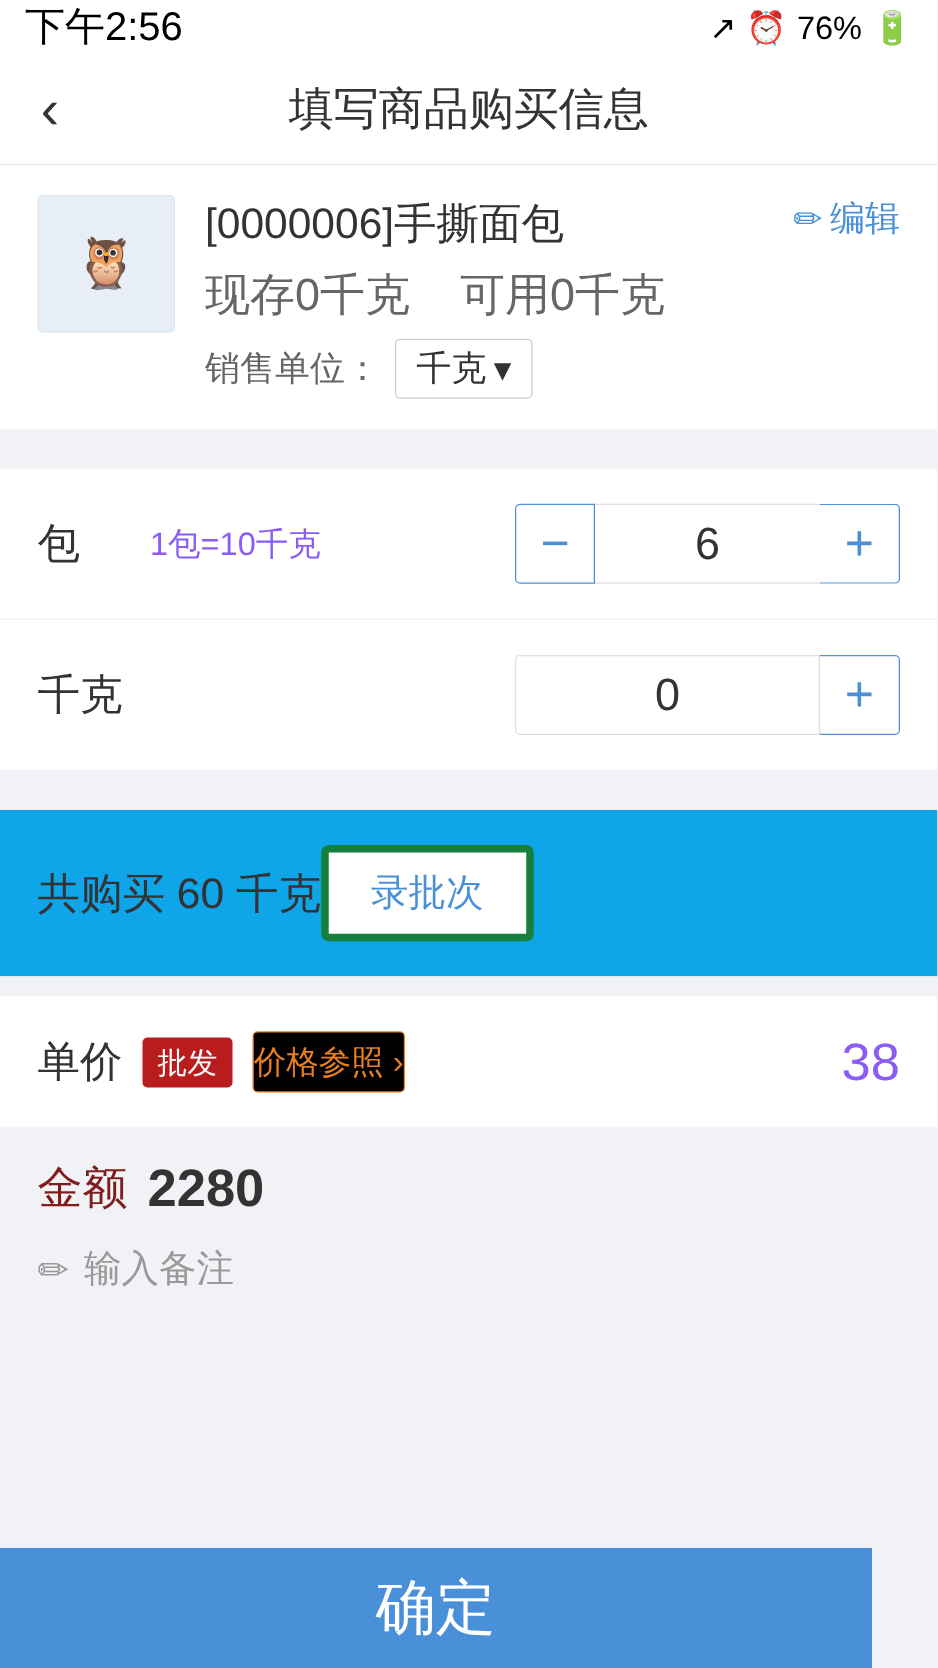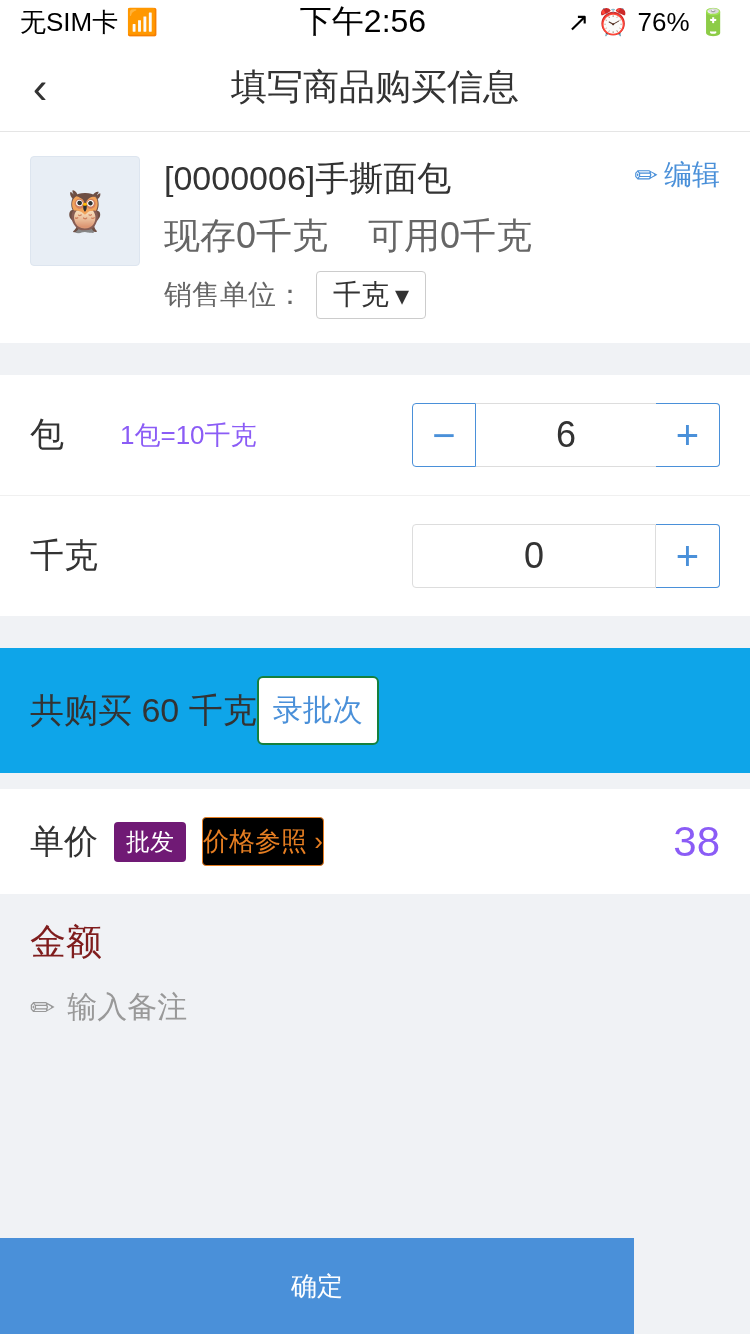--- a/index.html
+++ b/index.html
@@ -235,24 +235,24 @@
       align-items: center;
       padding: 28px 30px;
       margin-top: 16px;
       margin-bottom: 0;
     }
     .summary-text {
       font-size: 34px;
       color: #333;
     }
     .batch-btn {
-      border: 2px solid #15803d;
+      border: 6px solid #15803d;
       color: #4a90d9;
       background: #fff;
-      padding: 12px 14px;
+      padding: 12px 34px;
       font-size: 30px;
       border-radius: 6px;
       cursor: pointer;
     }
 
     
     .section-separator {
       height: 16px;
       background: #f0f2f5;
     }
@@ -269,21 +269,21 @@
       justify-content: space-between;
     }
     .price-left {
       display: flex;
       align-items: center;
       gap: 16px;
       justify-content: space-between;
     }
     .price-label { font-size: 34px; color: #333; }
     .price-tag {
-      background: #701a75;
+      background: #b91c1c;
       color: #fff;
       font-size: 24px;
       padding: 4px 12px;
       border-radius: 4px;
     }
     .price-ref-btn {
       border: 1px solid #e67e22;
       color: #e67e22;
       background: #000000;
       font-size: 26px;
@@ -318,43 +318,39 @@
       align-items: center;
       gap: 12px;
       color: #999;
       font-size: 30px;
       cursor: pointer;
     }
     .pencil-icon { font-size: 30px; color: #999; }
 
     
     .confirm-btn {
-      width: 634px;
+      width: 697px;
       height: 96px;
       background: #4a90d9;
       color: #fff;
-      font-size: 26px;
+      font-size: 48px;
       border: none;
       display: flex;
       align-items: center;
       justify-content: center;
       cursor: pointer;
       position: fixed;
       bottom: 0;
       left: 0;
     }
   </style>
 </head>
 <body>
 
 <div class="status-bar">
-  <div class="status-left">
-    <span>无SIM卡</span>
-    <span>📶</span>
-  </div>
   <div class="status-center">下午2:56</div>
   <div class="status-right">
     <span>↗</span>
     <span>⏰</span>
     <span>76%</span>
     <span>🔋</span>
   </div>
 </div>
 
 <div class="nav-bar">
@@ -427,20 +423,21 @@
       <span class="price-tag">批发</span>
       <button class="price-ref-btn">价格参照 ›</button>
     </div>
     <span class="price-value">38</span>
   </div>
 </div>
 
 <div class="amount-section">
   <div class="amount-row">
     <span class="amount-label">金额</span>
+    <span class="amount-value">2280</span>
   </div>
   <div class="note-row">
     <span class="pencil-icon">✏</span>
     <span>输入备注</span>
   </div>
 </div>
 
 <div style="height: 400px; background: #f0f2f5;"></div>
 
 <button class="confirm-btn">确定</button>

